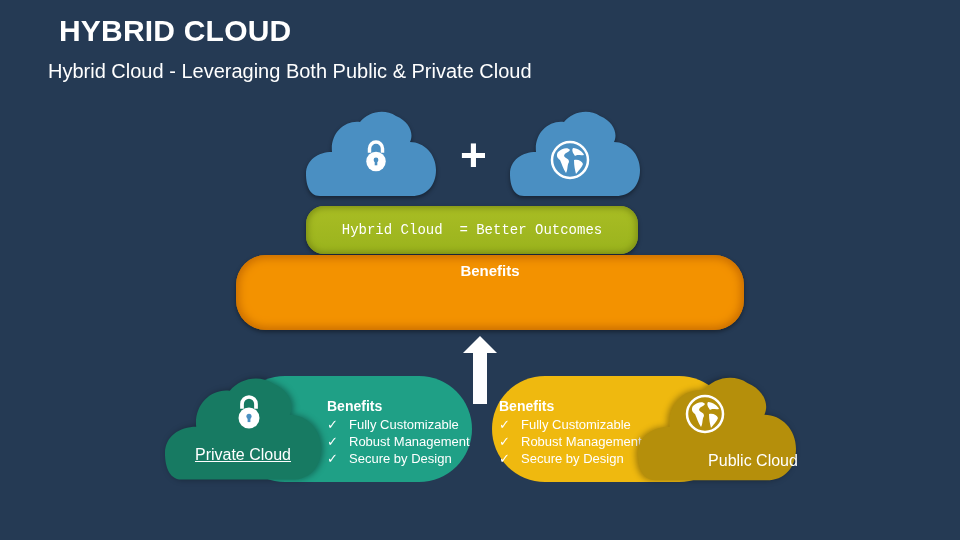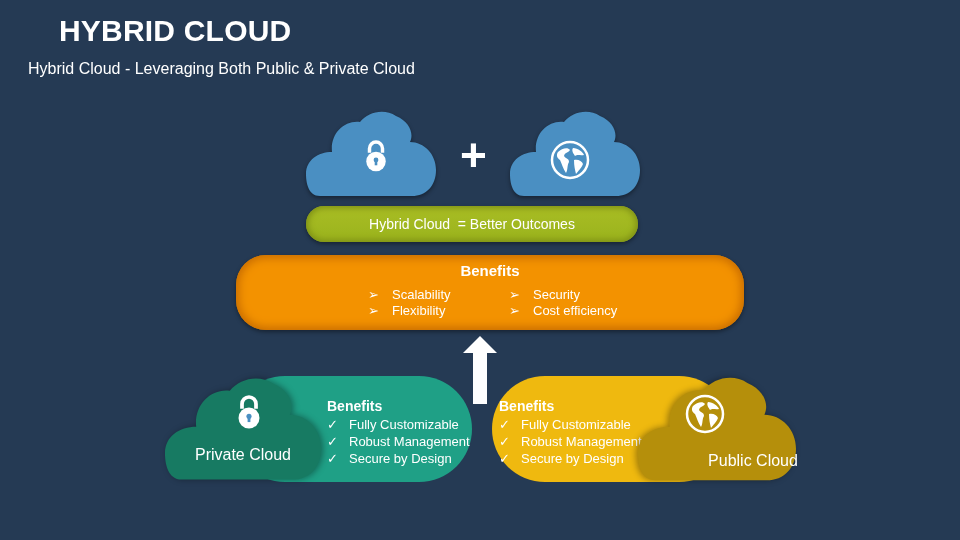--- a/index.html
+++ b/index.html
@@ -1,25 +1,25 @@
 <!DOCTYPE html>
 <html><head>
 <meta charset="utf-8">
 <style>
   html, body { margin:0; padding:0; }
   body { width:960px; height:540px; background:#253a54; position:relative; overflow:hidden;
          font-family:"Liberation Sans", "DejaVu Sans", sans-serif; color:#fff; }
   .abs { position:absolute; }
   #title { left:40px; top:14px; font-size:30px; font-weight:bold; letter-spacing:0.2px;margin-left:19px; }
-  #subtitle { left:28px; top:60px; font-size:16px; }
+  #subtitle { left:48px; top:60px; font-size:20px; }
   svg { position:absolute; left:0; top:0; overflow:visible; }
   .plus { left:460px; top:132px; font-size:46px; font-weight:bold; line-height:46px; }
-  .green-pill { left:306px; top:206px; width:332px; height:36px; border-radius:18px;
+  .green-pill { left:306px; top:206px; width:332px; height:48px; border-radius:18px;
     background:linear-gradient(#a9bd24,#9ab31d); box-shadow:0 0 6px 2px #7d8f15 inset, 0 2px 4px rgba(0,0,0,0.4);
-    display:flex; align-items:center; justify-content:center; font-size:14px; white-space:pre; }
+    display:flex; align-items:center; justify-content:center; font-size:14px; white-space:pre;font-family:Liberation Mono, monospace; }
   .orange-pill { left:236px; top:255px; width:508px; height:75px; border-radius:30px;
     background:#f39200; box-shadow:0 0 8px 3px #c86d00 inset, 0 2px 4px rgba(0,0,0,0.4); }
   .orange-pill .hd { position:absolute; left:0; right:0; top:7px; text-align:center; font-weight:bold; font-size:15px; }
   .blist { position:absolute; font-size:13px; line-height:16px; }
   .blist div { white-space:nowrap; }
   .blist .mk { display:inline-block; width:24px; }
   .teal-pill { left:232px; top:376px; width:240px; height:106px; border-radius:53px; background:#1fa086; }
   .gold-pill { left:492px; top:376px; width:240px; height:106px; border-radius:53px; background:#efb90f; }
   .side-list { position:absolute; font-size:13px; line-height:17px; }
   .side-list .hd { font-weight:bold; font-size:14px; margin-bottom:1px; }
@@ -66,28 +66,20 @@
 
   <path fill="#fff" d="M480,336 L497,353 L487,353 L487,404 L473,404 L473,353 L463,353 Z"></path>
 </svg>
 
 <div class="abs plus">+</div>
 
 <div class="abs green-pill">Hybrid Cloud  = Better Outcomes</div>
 
 <div class="abs orange-pill">
   <div class="hd">Benefits</div>
-  <div class="blist" style="left:132px; top:32px;">
-    <div><span class="mk">➢</span><span>Scalability</span></div>
-    <div><span class="mk">➢</span><span>Flexibility</span></div>
-  </div>
-  <div class="blist" style="left:273px; top:32px;">
-    <div><span class="mk">➢</span><span>Security</span></div>
-    <div><span class="mk">➢</span><span>Cost efficiency</span></div>
-  </div>
 </div>
 
 <div class="abs teal-pill">
   <div class="side-list" style="left:95px; top:22px;">
     <div class="hd">Benefits</div>
     <div><span class="mk">✓</span><span>Fully Customizable</span></div>
     <div><span class="mk">✓</span><span>Robust Management</span></div>
     <div><span class="mk">✓</span><span>Secure by Design</span></div>
   </div>
 </div>
@@ -109,18 +101,18 @@
     <use href="#cloud" x="638" y="375" width="158" height="106" fill="#b58f0b"></use>
   </g>
   <g>
     <use href="#lock" x="235" y="392" width="28" height="38"></use>
   </g>
   <g>
     <use href="#globe" x="685" y="394" width="40" height="40"></use>
   </g>
 </svg>
 
-<div class="abs cloud-label" style="left:165px; top:446px; width:156px;">Private Cloud</div>
+<div class="abs cloud-label" style="left:165px; top:446px; width:156px;text-decoration:underline;">Private Cloud</div>
 <div class="abs cloud-label" style="left:638px; top:452px; width:158px;padding-left:36px;">Public Cloud</div>
 
 <style>
   .kh { fill: #4a8fc2; }
 </style>
 
 </body></html>

